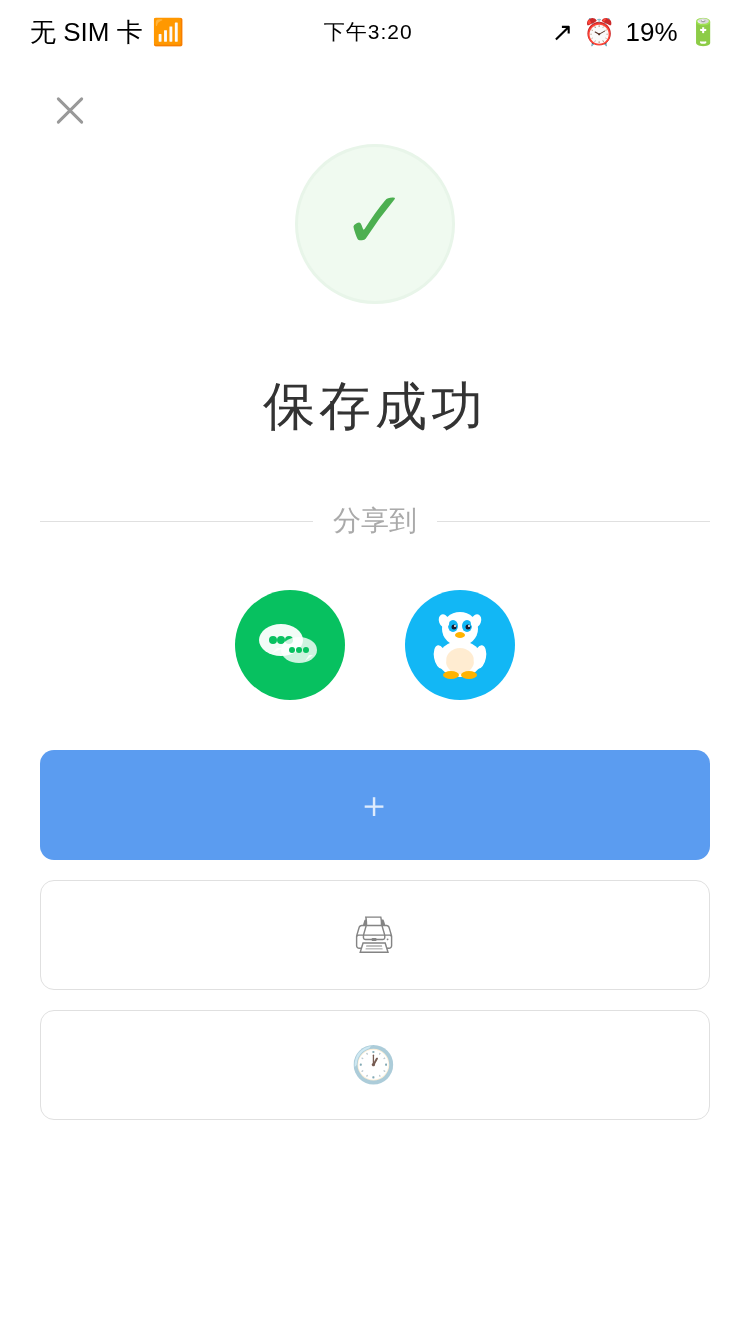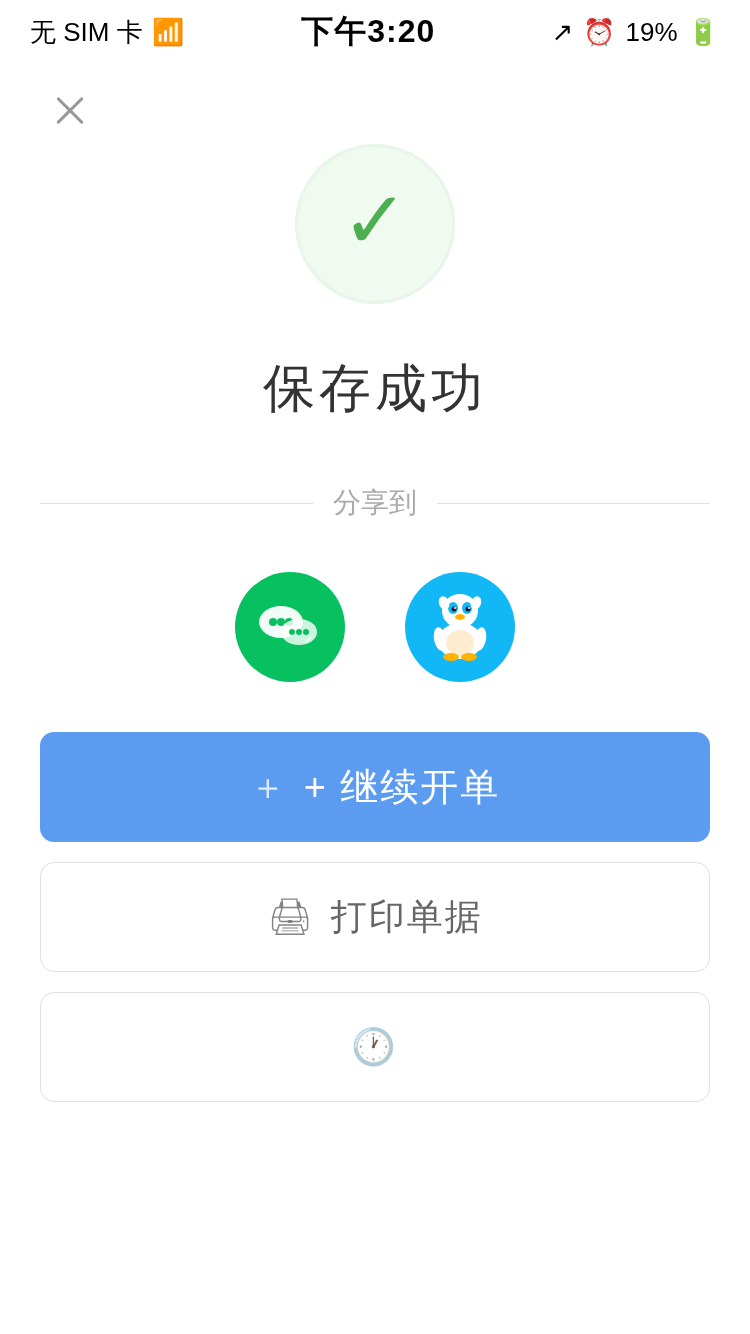--- a/index.html
+++ b/index.html
@@ -29,22 +29,22 @@
 
     .status-left {
       display: flex;
       align-items: center;
       gap: 10px;
       font-size: 26px;
       font-weight: 400;
     }
 
     .status-center {
-      font-size: 32px;
-      font-weight: 700;
+      font-size: 21px;
+      font-weight: 400;
       letter-spacing: 1px;
     }
 
     .status-right {
       display: flex;
       align-items: center;
       gap: 10px;
       font-size: 26px;
     }
 
@@ -103,20 +103,21 @@
       margin-top: -6px;
     }
 
     
     .success-title {
       font-size: 52px;
       font-weight: 500;
       color: #333;
       letter-spacing: 4px;
       margin-bottom: 60px;
+      margin-top: 18px;
     }
 
     
     .share-section {
       width: 100%;
       padding: 0 40px;
       margin-bottom: 50px;
     }
 
     .share-divider {
@@ -292,26 +293,24 @@
           <ellipse cx="46" cy="10" rx="5" ry="7" fill="white" transform="rotate(20 46 10)"></ellipse>
         </svg>
       </button>
     </div>
   </div>
 
   <div class="action-buttons">
 
     <button class="btn-primary">
       <span class="btn-icon">＋</span>
-      <span>+ 继续开单</span>
     </button>
 
     <button class="btn-secondary">
       <span class="btn-icon">🖨</span>
-      <span>打印单据</span>
     </button>
 
     <button class="btn-secondary">
       <span class="btn-icon">🕐</span>
     </button>
 
   </div>
 
 </div>
 

